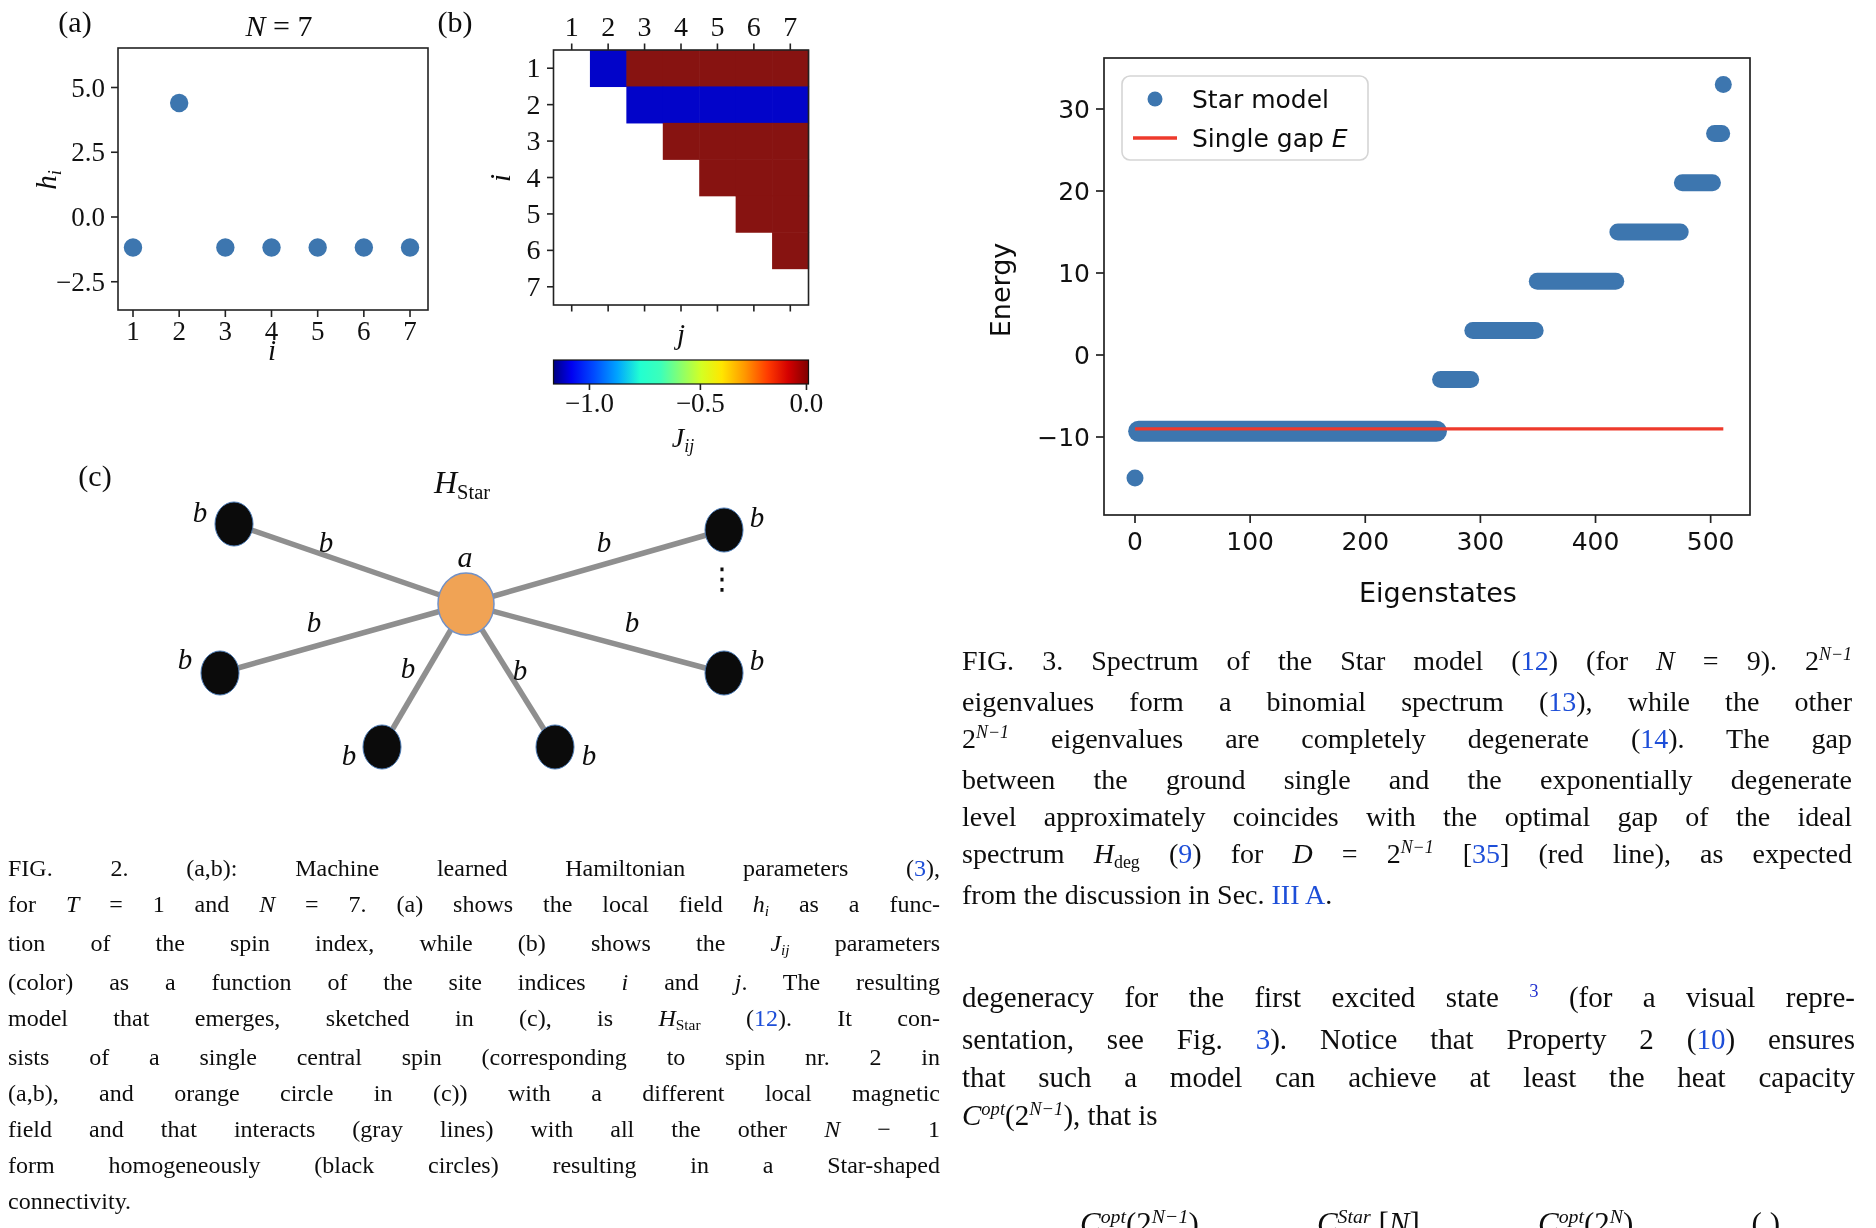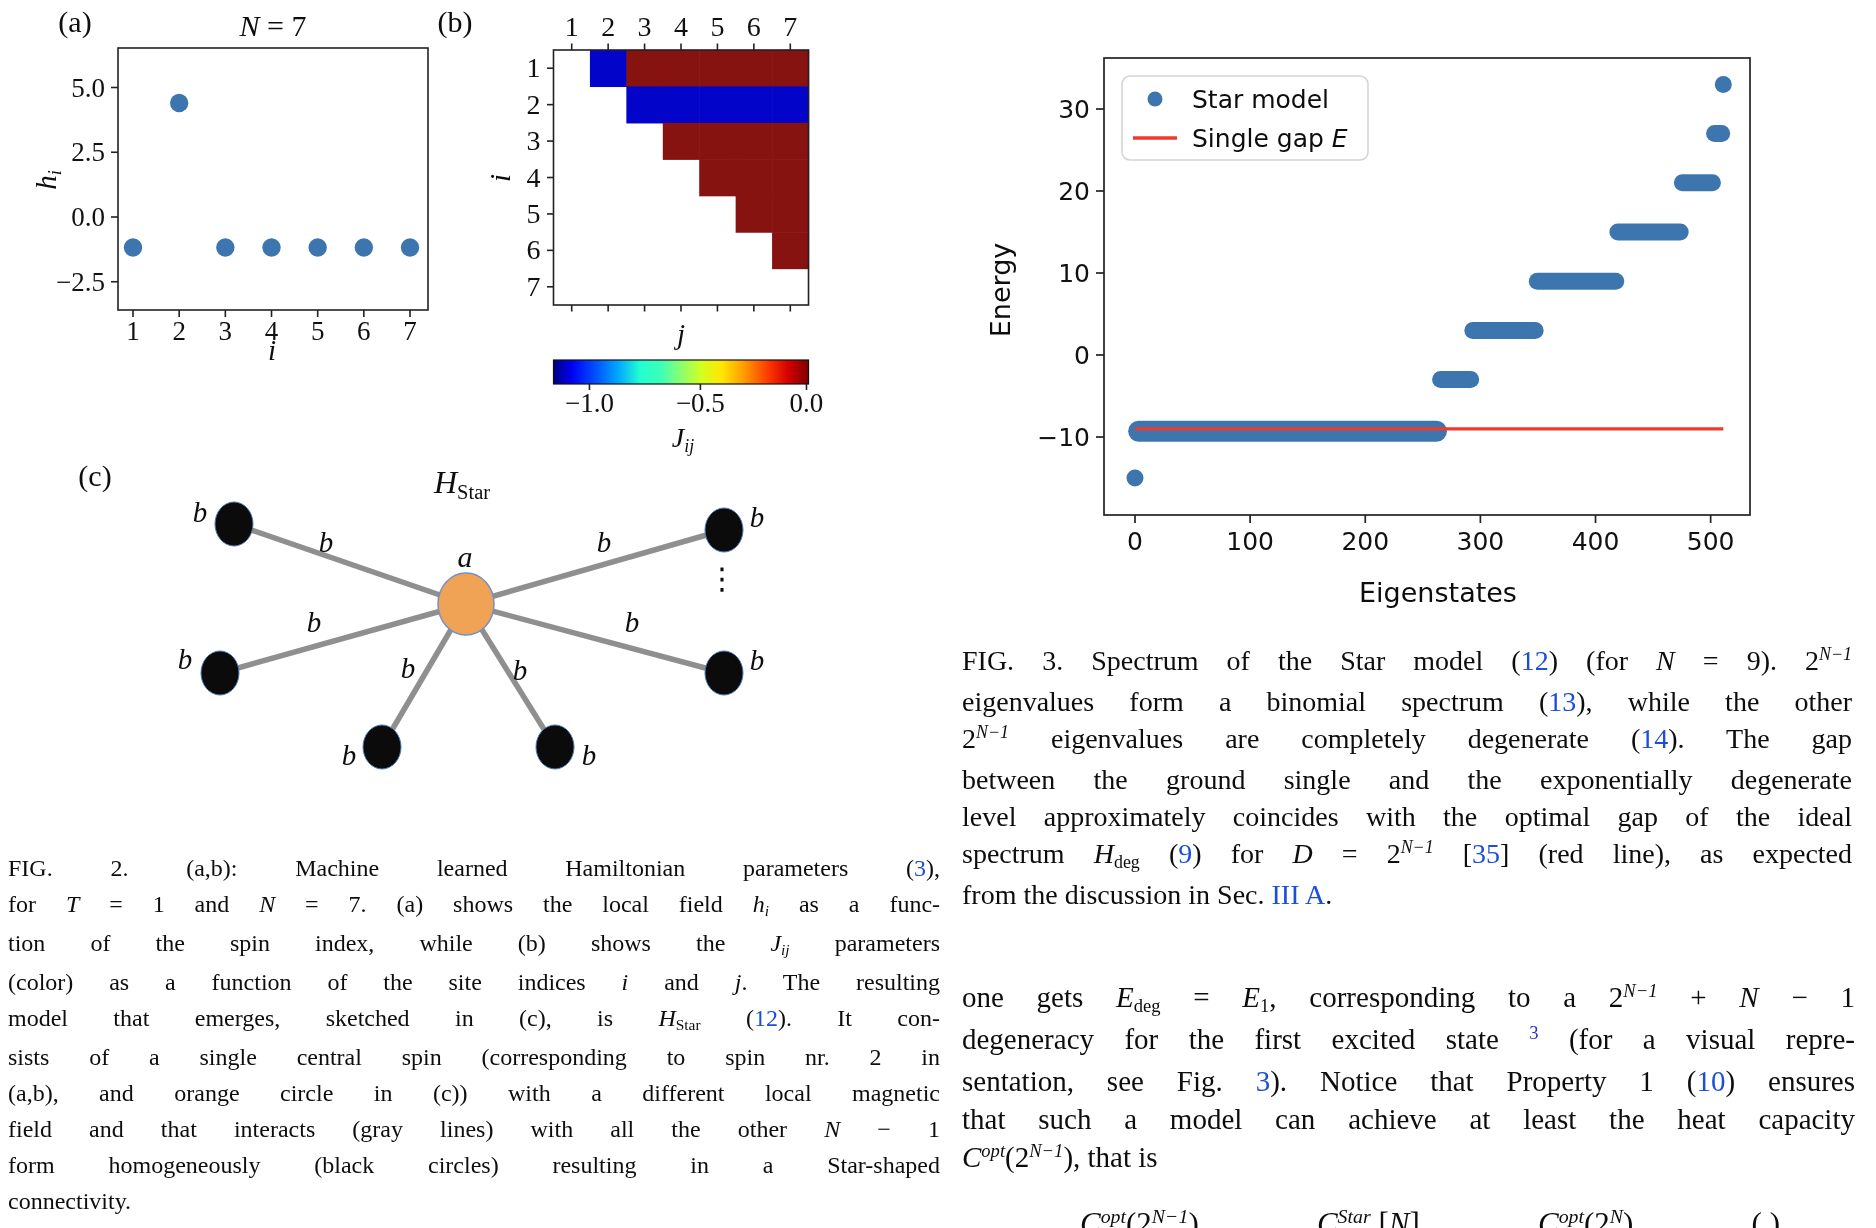--- a/index.html
+++ b/index.html
@@ -195,21 +195,21 @@
         <rect x="1122" y="76" width="246" height="84" rx="8" fill="#ffffff" stroke="#d5d5d5" stroke-width="1.6"></rect>
         <circle cx="1155" cy="99" r="7.5" fill="#3d76af"></circle>
         <line x1="1133" y1="138" x2="1177" y2="138" stroke="#ee3a2c" stroke-width="3.4"></line>
       </g>
   </svg>
 
   <div class="lbl" style="left:75px;top:22px;font-size:30px;">(a)</div>
   <div class="lbl" style="left:455px;top:22px;font-size:30px;">(b)</div>
   <div class="lbl" style="left:95px;top:476px;font-size:30px;">(c)</div>
 
-  <div class="lbl" style="left:273px;top:26px;font-size:30px;"><span class="s-m">N</span><span class="s-r"> = 7</span></div>
+  <div class="lbl" style="left:279px;top:26px;font-size:30px;"><span class="s-m">N</span><span class="s-r"> = 7</span></div>
   <div class="lbl rot" style="left:46px;top:180px;font-size:29px;"><span class="s-m">h</span><span class="s-subm">i</span></div>
   <div class="lbl" style="left:272px;top:350px;font-size:29px;"><span class="s-m">i</span></div>
 
   <div class="lbl rot" style="left:500px;top:178px;font-size:29px;"><span class="s-m">i</span></div>
   <div class="lbl" style="left:681px;top:334px;font-size:29px;"><span class="s-m">j</span></div>
   <div class="lbl" style="left:683px;top:438px;font-size:28px;"><span class="s-m">J</span><span class="s-subm">ij</span></div>
 
   <div class="lbl" style="left:462px;top:482px;font-size:32px;"><span class="s-m">H</span><span class="s-sub">Star</span></div>
   <div id="c-labels">
       <div class="lbl" style="left: 465px; top: 557px; font-size: 30px; font-style: italic;">a</div>
@@ -248,23 +248,22 @@
   <div class="cap" style="left:962px;top:642px;width:890px;font-size:28px;line-height:37px;">
       <div class="cap-line"><span class="s-r">FIG. 3. Spectrum of the Star model (</span><span class="s-l">12</span><span class="s-r">) (for </span><span class="s-m">N</span><span class="s-r"> = 9). 2</span><span class="s-sup">N−1</span></div>
       <div class="cap-line"><span class="s-r">eigenvalues form a binomial spectrum (</span><span class="s-l">13</span><span class="s-r">), while the other</span></div>
       <div class="cap-line"><span class="s-r">2</span><span class="s-sup">N−1</span><span class="s-r"> eigenvalues are completely degenerate (</span><span class="s-l">14</span><span class="s-r">).  The gap</span></div>
       <div class="cap-line"><span class="s-r">between the ground single and the exponentially degenerate</span></div>
       <div class="cap-line"><span class="s-r">level approximately coincides with the optimal gap of the ideal</span></div>
       <div class="cap-line"><span class="s-r">spectrum </span><span class="s-m">H</span><span class="s-sub">deg</span><span class="s-r"> (</span><span class="s-l">9</span><span class="s-r">) for </span><span class="s-m">D</span><span class="s-r"> = 2</span><span class="s-sup">N−1</span><span class="s-r"> [</span><span class="s-l">35</span><span class="s-r">] (red line), as expected</span></div>
       <div class="cap-line"><span class="s-r">from the discussion in Sec. </span><span class="s-l">III A</span><span class="s-r">.</span></div>
     </div>
   <div class="cap" style="left:962px;top:978px;width:893px;font-size:29px;line-height:38px;">
-      <div class="cap-line"><span class="s-r">one gets </span><span class="s-m">E</span><span class="s-sub">deg</span><span class="s-r"> = </span><span class="s-m">E</span><span class="s-sub">1</span><span class="s-r">, corresponding to a 2</span><span class="s-sup">N−1</span><span class="s-r"> + </span><span class="s-m">N</span><span class="s-r"> − 1</span></div>
       <div class="cap-line"><span class="s-r">degeneracy for the first excited state </span><span class="s-lsup">3</span><span class="s-r"> (for a visual repre-</span></div>
-      <div class="cap-line"><span class="s-r">sentation, see Fig. </span><span class="s-l">3</span><span class="s-r">).  Notice that Property 1 (</span><span class="s-l">10</span><span class="s-r">) ensures</span></div>
+      <div class="cap-line"><span class="s-r">sentation, see Fig. </span><span class="s-l">3</span><span class="s-r">).  Notice that Property 2 (</span><span class="s-l">10</span><span class="s-r">) ensures</span></div>
       <div class="cap-line"><span class="s-r">that such a model can achieve at least the heat capacity</span></div>
       <div class="cap-line"><span class="s-m">C</span><span class="s-sup">opt</span><span class="s-r">(2</span><span class="s-sup">N−1</span><span class="s-r">), that is</span></div>
     </div>
   <div class="eqfrag" style="left:1080px;top:1206px;width:700px;font-size:31px;" id="eq-frag">
       <div><span class="s-m">C</span><span class="s-sup">opt</span><span class="s-r">(2</span><span class="s-sup">N−1</span><span class="s-r">)</span></div>
       <div><span class="s-m">C</span><span class="s-sup">Star</span><span class="s-r"> [</span><span class="s-m">N</span><span class="s-r">]</span></div>
       <div><span class="s-m">C</span><span class="s-sup">opt</span><span class="s-r">(2</span><span class="s-sup">N</span><span class="s-r">)</span></div>
       <div><span class="s-r">(</span><span class="s-r">  </span><span class="s-r">)</span></div>
     </div>
 

